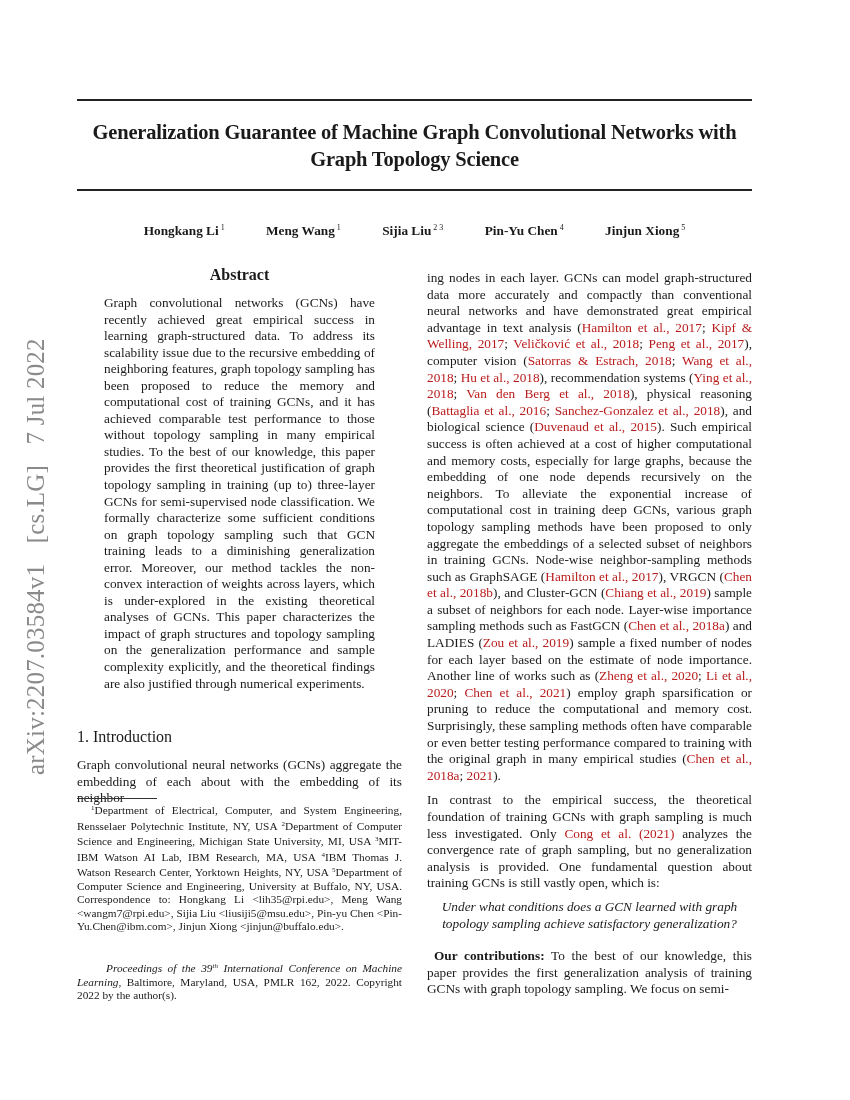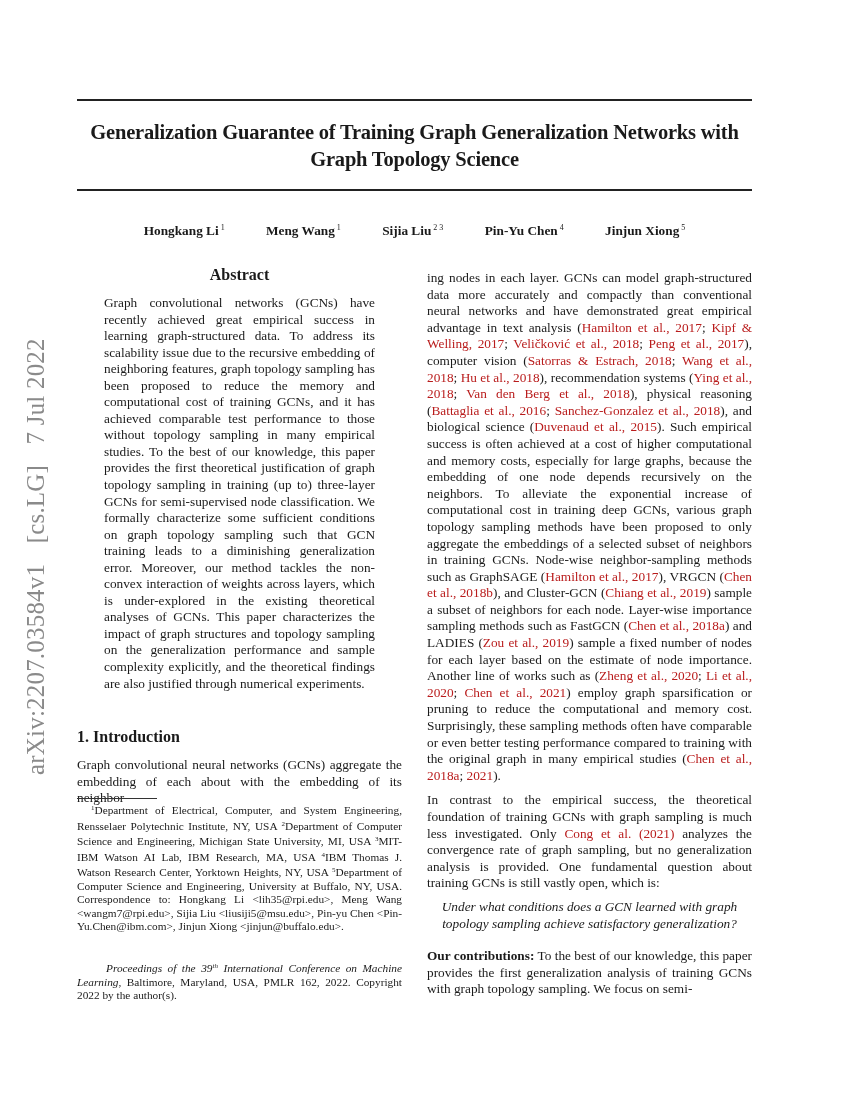--- a/index.html
+++ b/index.html
@@ -26,55 +26,55 @@
   .author sup { font-weight: normal; font-size: 8px; vertical-align: 5px; margin-left: 2px; }
 
   .col { position: absolute; font-size: 13.3px; line-height: 16.6px; text-align: justify; }
   .col-right { left: 427px; width: 325px; top: 270px; }
 
   .abs-head { position: absolute; left: 77px; top: 266px; width: 325px; text-align: center;
               font-weight: bold; font-size: 16px; }
   .abs-body { position: absolute; left: 104px; top: 295px; width: 271px; font-size: 13.3px;
               line-height: 16.55px; text-align: justify; hyphens: manual; }
 
-  .sec-head { position: absolute; left: 77px; top: 728px; font-weight: bold; font-size: 16px; }
+  .sec-head { position: absolute; left: 77px; top: 728px; font-weight: normal; font-size: 16px; }
   .intro-body { position: absolute; left: 77px; top: 757px; width: 325px; font-size: 13.3px;
                 line-height: 16.6px; text-align: justify; }
 
   .fn-rule { position: absolute; left: 77px; top: 798px; width: 80px; height: 1px; background: #333; }
   .footnote { position: absolute; left: 77px; top: 802px; width: 325px; font-size: 11.3px;
               line-height: 13.55px; text-align: justify; text-indent: 14px; }
   .footnote sup { font-size: 7px; vertical-align: 4px; }
   .proceed { position: absolute; left: 77px; top: 960px; width: 325px; font-size: 11.3px;
              line-height: 13.55px; text-align: justify; }
   .proceed sup { font-size: 7px; vertical-align: 4px; font-style: italic; }
 
   .p { margin: 0 0 8px 0; }
   .cite { color: #b91c1c; }
   .question { position: absolute; left: 427px; top: 899px; width: 325px; text-align: center;
               font-style: italic; font-size: 13.3px; line-height: 16.6px; }
   .contrib { position: absolute; left: 427px; top: 948px; width: 325px; text-align: justify;
              font-size: 13.3px; line-height: 16.6px; }
-  .bold { font-weight: bold; }
+  .bold { font-weight: bold; margin-left: 7px; }
   .ital { font-style: italic; margin-left: 29px; }
 </style>
 </head>
 <body>
 
 <div class="page">
 
   <div class="arxiv-stamp">
     <span>arXiv:2207.03584v1</span>
     <span>[cs.LG]</span>
     <span>7 Jul 2022</span>
   </div>
 
   <div class="rule rule-top"></div>
   <div class="title">
-    <div>Generalization Guarantee of Training Graph Generalization Networks with</div>
+    <div>Generalization Guarantee of Machine Graph Convolutional Networks with</div>
     <div>Graph Topology Science</div>
   </div>
   <div class="rule rule-bot"></div>
 
   <div class="authors">
     <span class="author"><span>Hongkang Li</span><sup>1</sup></span>
     <span class="author"><span>Meng Wang</span><sup>1</sup></span>
     <span class="author"><span>Sijia Liu</span><sup>2 3</sup></span>
     <span class="author"><span>Pin-Yu Chen</span><sup>4</sup></span>
     <span class="author"><span>Jinjun Xiong</span><sup>5</sup></span>

